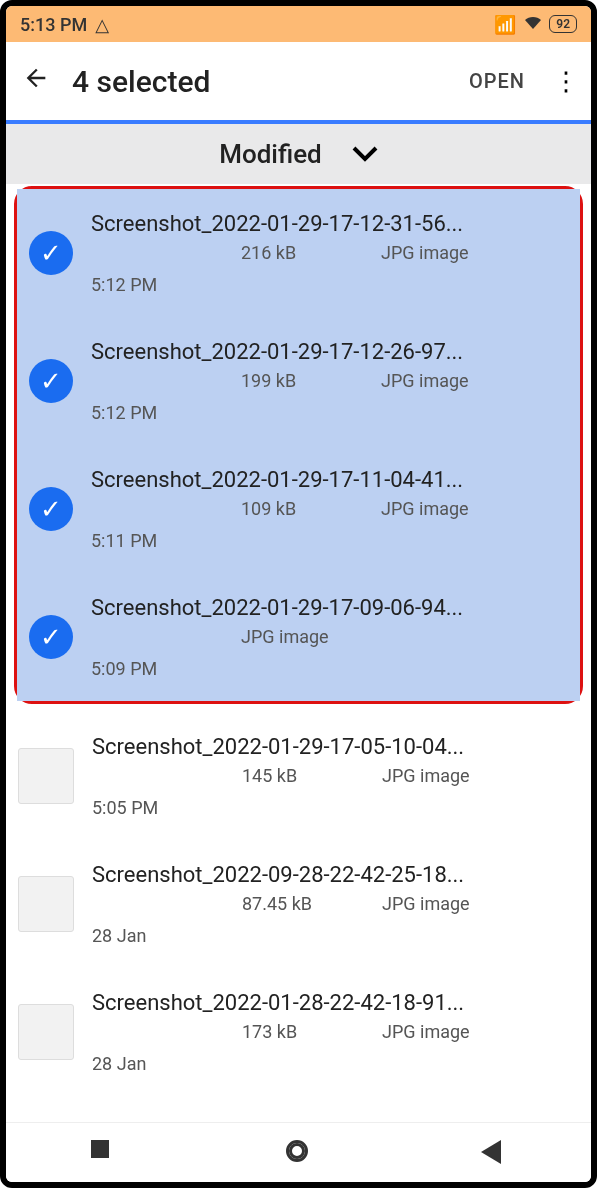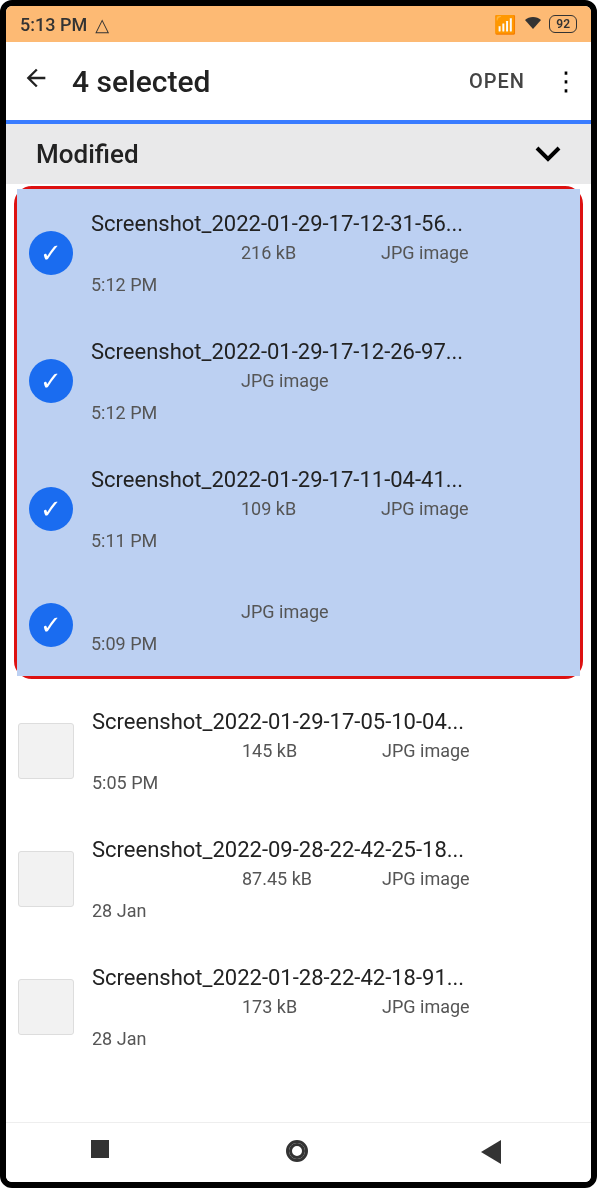--- a/index.html
+++ b/index.html
@@ -7,21 +7,21 @@
   .statusbar { height:36px; background:#fdba74; display:flex; justify-content:space-between; align-items:center; padding:0 14px; font-size:18px; font-weight:500; color:#333; }
   .statusbar .left { display:flex; align-items:center; gap:8px; }
   .statusbar .right { display:flex; align-items:center; gap:6px; }
   .batt { border:1.5px solid #333; border-radius:6px; padding:1px 6px; font-size:12px; font-weight:600; }
   .appbar { height:78px; display:flex; align-items:center; padding:0 10px; gap:16px; }
   .back-arrow { width:40px; text-align:center; font-size:30px; cursor:pointer; }
   .title { flex:1; font-size:30px; font-weight:500; color:#222; }
   .open-btn { font-size:20px; font-weight:500; color:#444; letter-spacing:1px; cursor:pointer; padding:6px 10px; }
   .more { width:30px; text-align:center; font-size:26px; cursor:pointer; }
   .divider { height:4px; background:#3a7cff; }
-  .sortbar { height:60px; background:#e9e9ea; display:flex; justify-content:space-between; align-items:center; padding:0 30px; gap:30px; font-size:26px; font-weight:500; color:#222; cursor:pointer; }
+  .sortbar { height:60px; background:#e9e9ea; display:flex; justify-content:center; align-items:center; padding:0 30px; gap:30px; font-size:26px; font-weight:500; color:#222; cursor:pointer; }
   .chev { font-size:22px; font-weight:700; }
   .callout { border:3px solid #d11; border-radius:18px; margin:2px 8px 8px 8px; }
   .item { display:flex; align-items:center; padding:22px 12px; gap:18px; }
   .item.sel { background:#bcd0f2; }
   .check { width:44px; height:44px; border-radius:50%; background:#1a6cf0; display:flex; align-items:center; justify-content:center; color:#fff; font-size:26px; }
   .thumb { width:56px; height:56px; background:#f2f2f2; border:1px solid #ddd; border-radius:3px; flex-shrink:0; display:flex; align-items:center; justify-content:center; font-size:20px; color:#999; }
   .info { flex:1; min-width:0; }
   .fname { font-size:22px; color:#222; white-space:nowrap; overflow:hidden; text-overflow:ellipsis; }
   .meta { display:flex; margin-top:6px; font-size:18px; color:#555; }
   .meta span:nth-child(1){ width:150px;margin-top:32px; }
@@ -85,38 +85,40 @@
         <span>JPG image</span>
       </div>
     </div>
   </div>
   <div class="item sel">
     <div class="check">✓</div>
     <div class="info">
       <div class="fname">Screenshot_2022-01-29-17-12-26-97...</div>
       <div class="meta">
         <span>5:12 PM</span>
+        <span>199 kB</span>
         <span>JPG image</span>
       </div>
     </div>
   </div>
   <div class="item sel">
     <div class="check">✓</div>
     <div class="info">
       <div class="fname">Screenshot_2022-01-29-17-11-04-41...</div>
       <div class="meta">
         <span>5:11 PM</span>
         <span>109 kB</span>
         <span>JPG image</span>
       </div>
     </div>
   </div>
   <div class="item sel">
     <div class="check">✓</div>
     <div class="info">
+      <div class="fname">Screenshot_2022-01-29-17-09-06-94...</div>
       <div class="meta">
         <span>5:09 PM</span>
         <span>JPG image</span>
       </div>
     </div>
   </div>
 </div>
 
 <div class="item">
   <div class="thumb"></div>

